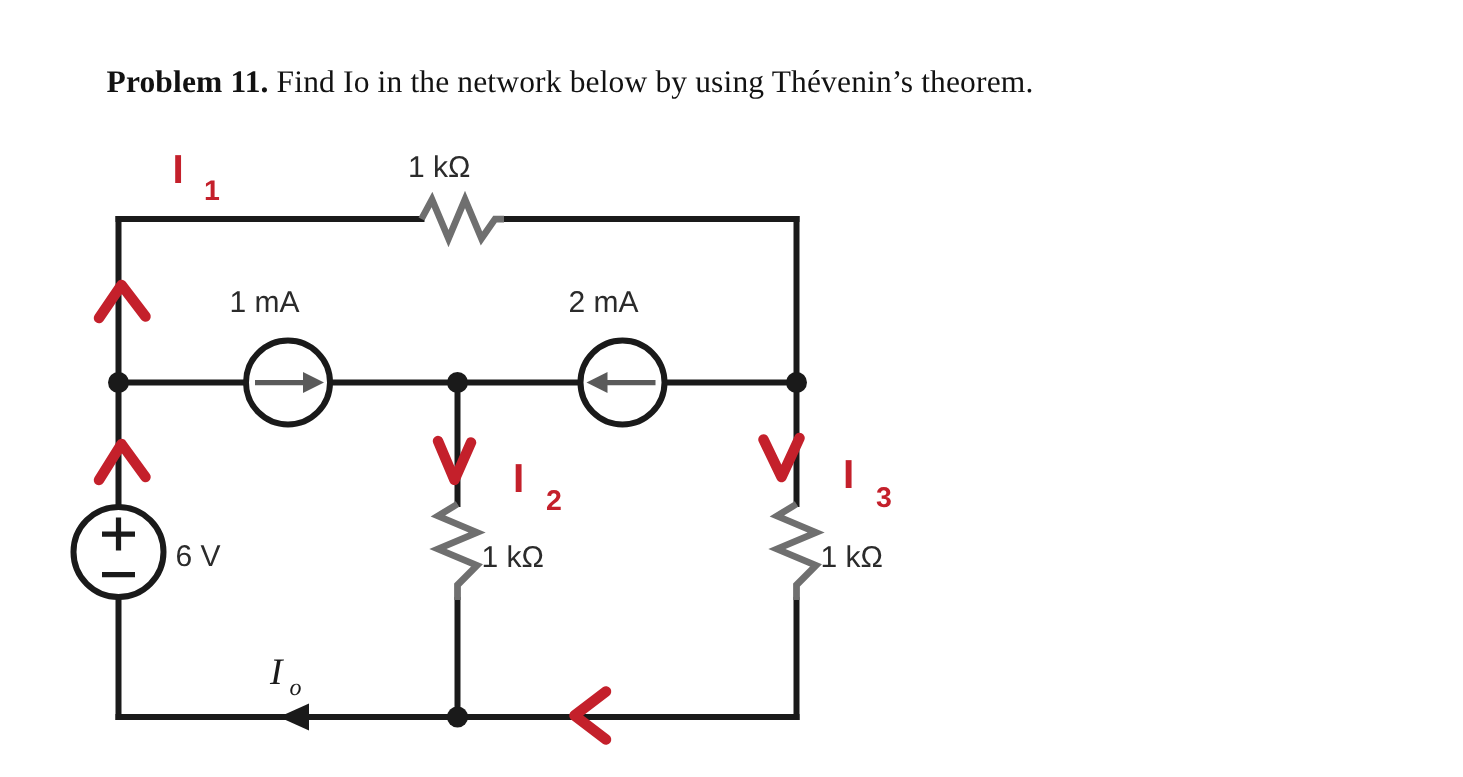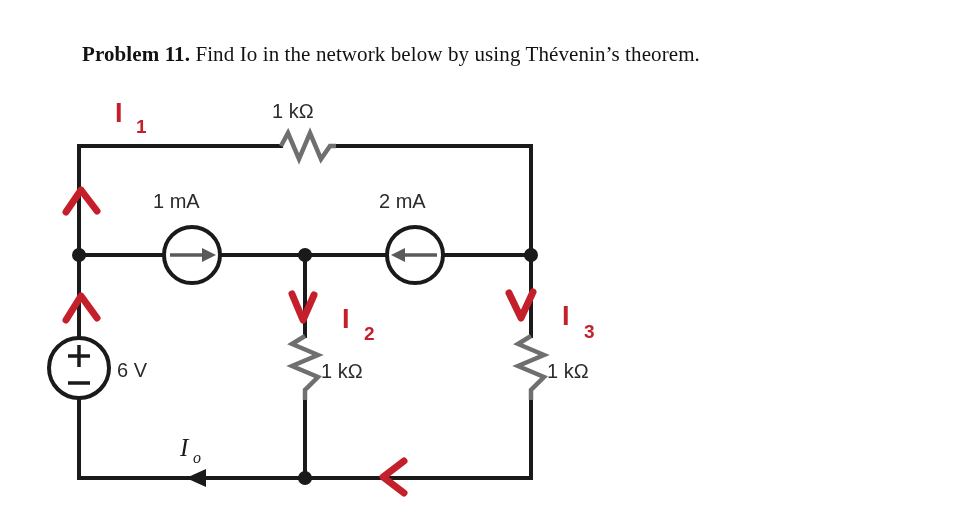--- a/index.html
+++ b/index.html
@@ -10,21 +10,21 @@
   #page {
     position: relative;
     width: 975px;
     height: 518px;
     background: #ffffff;
     overflow: hidden;
     font-family: "Liberation Serif", serif;
   }
   #problem-title {
     position: absolute;
-    left: 82px;
+    left: 71px;
     top: 42px;
     width: 860px;
     font-family: "Liberation Serif", serif;
     font-size: 21px;
     color: #121212;
     white-space: nowrap;
     letter-spacing: 0.1px;
   }
   #problem-title .lead {
     font-weight: bold;

